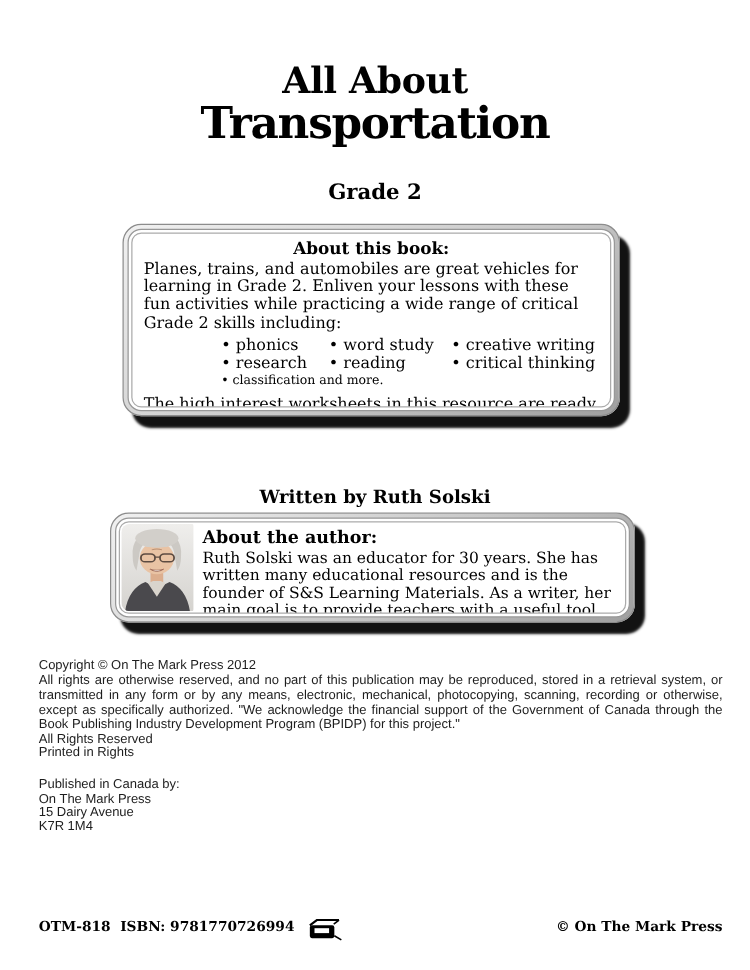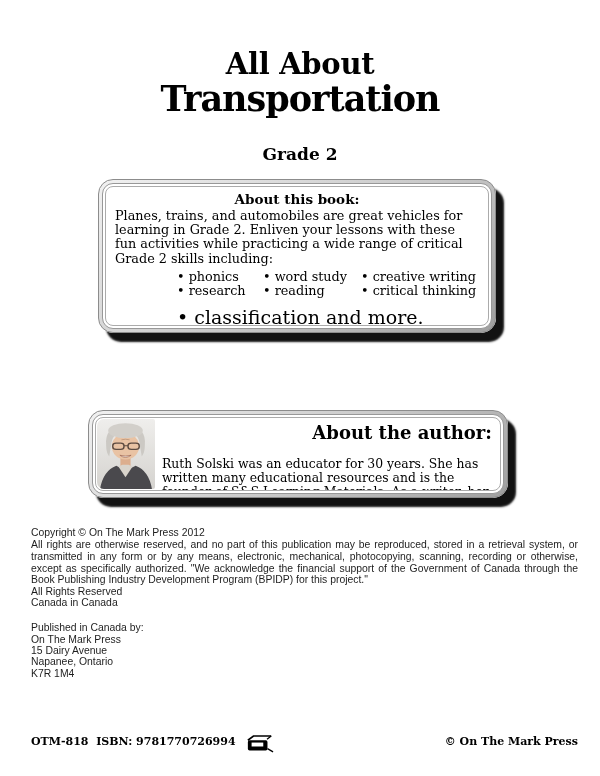--- a/index.html
+++ b/index.html
@@ -27,34 +27,34 @@
   .box1{left:98px;top:179px;width:398px;height:154px;}
   .box1 .box-inner{padding:3px 9px 6px;}
   .box-heading{font-size:13.5px;font-weight:bold;text-align:center;margin:1px 0 2px;}
   .box-par{font-size:12.8px;line-height:14.2px;margin:0;}
   .bullet-cols{display:flex;margin:4px 0 0 62px;font-size:12.8px;line-height:14.2px;justify-content:center;}
   .bcol{list-style:none;margin:0;padding:0;}
   .bcol1{width:86px;}
   .bcol2{width:98px;}
   .bcol3{flex:1;}
   .bullet-item::before,.bullet-last::before{content:"\2022\00a0";}
-  .bullet-last{margin:12px 0 0 62px;font-size:19px;line-height:14.2px;}
+  .bullet-last{margin:0 0 0 62px;font-size:10px;line-height:14.2px;}
   .outro{margin-top:5px;}
 
   
   .written-by{position:absolute;left:0;right:0;top:389px;text-align:center;
               font-size:14.5px;font-weight:bold;}
 
   
   .box2{left:88px;top:410px;width:420px;height:88px;}
   .box2 .box-inner{position:relative;padding:2px 8px 2px 66px;}
   .author-photo{position:absolute;left:1px;top:1px;bottom:1px;width:58px;
                 border-radius:7px 2px 2px 7px;overflow:hidden;}
   .author-photo svg{display:block;width:100%;height:100%;}
-  .author-text h2{font-size:18px;font-weight:bold;text-align:right;margin:2px 0 14px;}
+  .author-text h2{font-size:14px;font-weight:bold;text-align:left;margin:2px 0 1px;}
   .author-text p{font-size:12.4px;line-height:14px;margin:0;}
 
   
   .legal{position:absolute;left:31px;right:22px;top:527px;
          font-family:"Liberation Sans","DejaVu Sans",sans-serif;
          font-size:10.4px;color:#1d1d1d;}
   .legal p{margin:0;}
   .l-copy{line-height:12px;margin:0 0 8px 0;}
   .l-just{text-align:justify;line-height:11.8px;}
   .l-licence{margin:0 0 6px 0;}
@@ -97,20 +97,21 @@
             <li class="bullet-item">creative writing</li>
             <li class="bullet-item">critical thinking</li>
           </ul>
         </div>
         <div class="bullet-last">classification and more.</div>
         <p class="box-par outro">The high interest worksheets in this resource are ready to use to get your students’ minds in gear.</p>
       </div>
     </div>
   </section>
 
+  <div class="written-by">Written by Ruth Solski</div>
 
   <section class="gel-box box2">
     <div class="box-mid">
       <div class="box-inner">
         <span class="author-photo">
           <svg viewBox="0 0 57 84" preserveAspectRatio="none" aria-hidden="true">
             <defs>
               <linearGradient id="phbg" x1="0" y1="0" x2="0" y2="1">
                 <stop offset="0" stop-color="#efeeec"></stop>
                 <stop offset="1" stop-color="#d5d3cf"></stop>
@@ -136,27 +137,26 @@
         </div>
       </div>
     </div>
   </section>
 
   <section class="legal">
     <p class="l-copy">Copyright © On The Mark Press 2012</p>
     <p class="l-just l-rights">All rights are otherwise reserved, and no part of this publication may be reproduced, stored in a retrieval system, or transmitted in any form or by any means, electronic, mechanical, photocopying, scanning, recording or otherwise, except as specifically authorized. "We acknowledge the financial support of the Government of Canada through the Book Publishing Industry Development Program (BPIDP) for this project."</p>
     <p class="l-reserved">
       <span>All Rights Reserved</span><br>
-      <span>Canada in Canada</span>
+      <span>Printed in Rights</span>
     </p>
     <address class="publisher">
       <div>Published in Canada by:</div>
       <div>On The Mark Press</div>
       <div>15 Dairy Avenue</div>
-      <div>Napanee, Ontario</div>
       <div>K7R 1M4</div>
     </address>
   </section>
 
   <footer class="footer">
     <div class="footer-left">
       <span class="footer-code">OTM-818  ISBN: 9781770726994</span>
       <span class="press-icon">
         <svg width="28" height="19" viewBox="0 0 30 20" aria-hidden="true">
           <path d="M2 6.5 L8 2 L27 2" fill="none" stroke="#000" stroke-width="1.8"></path>

